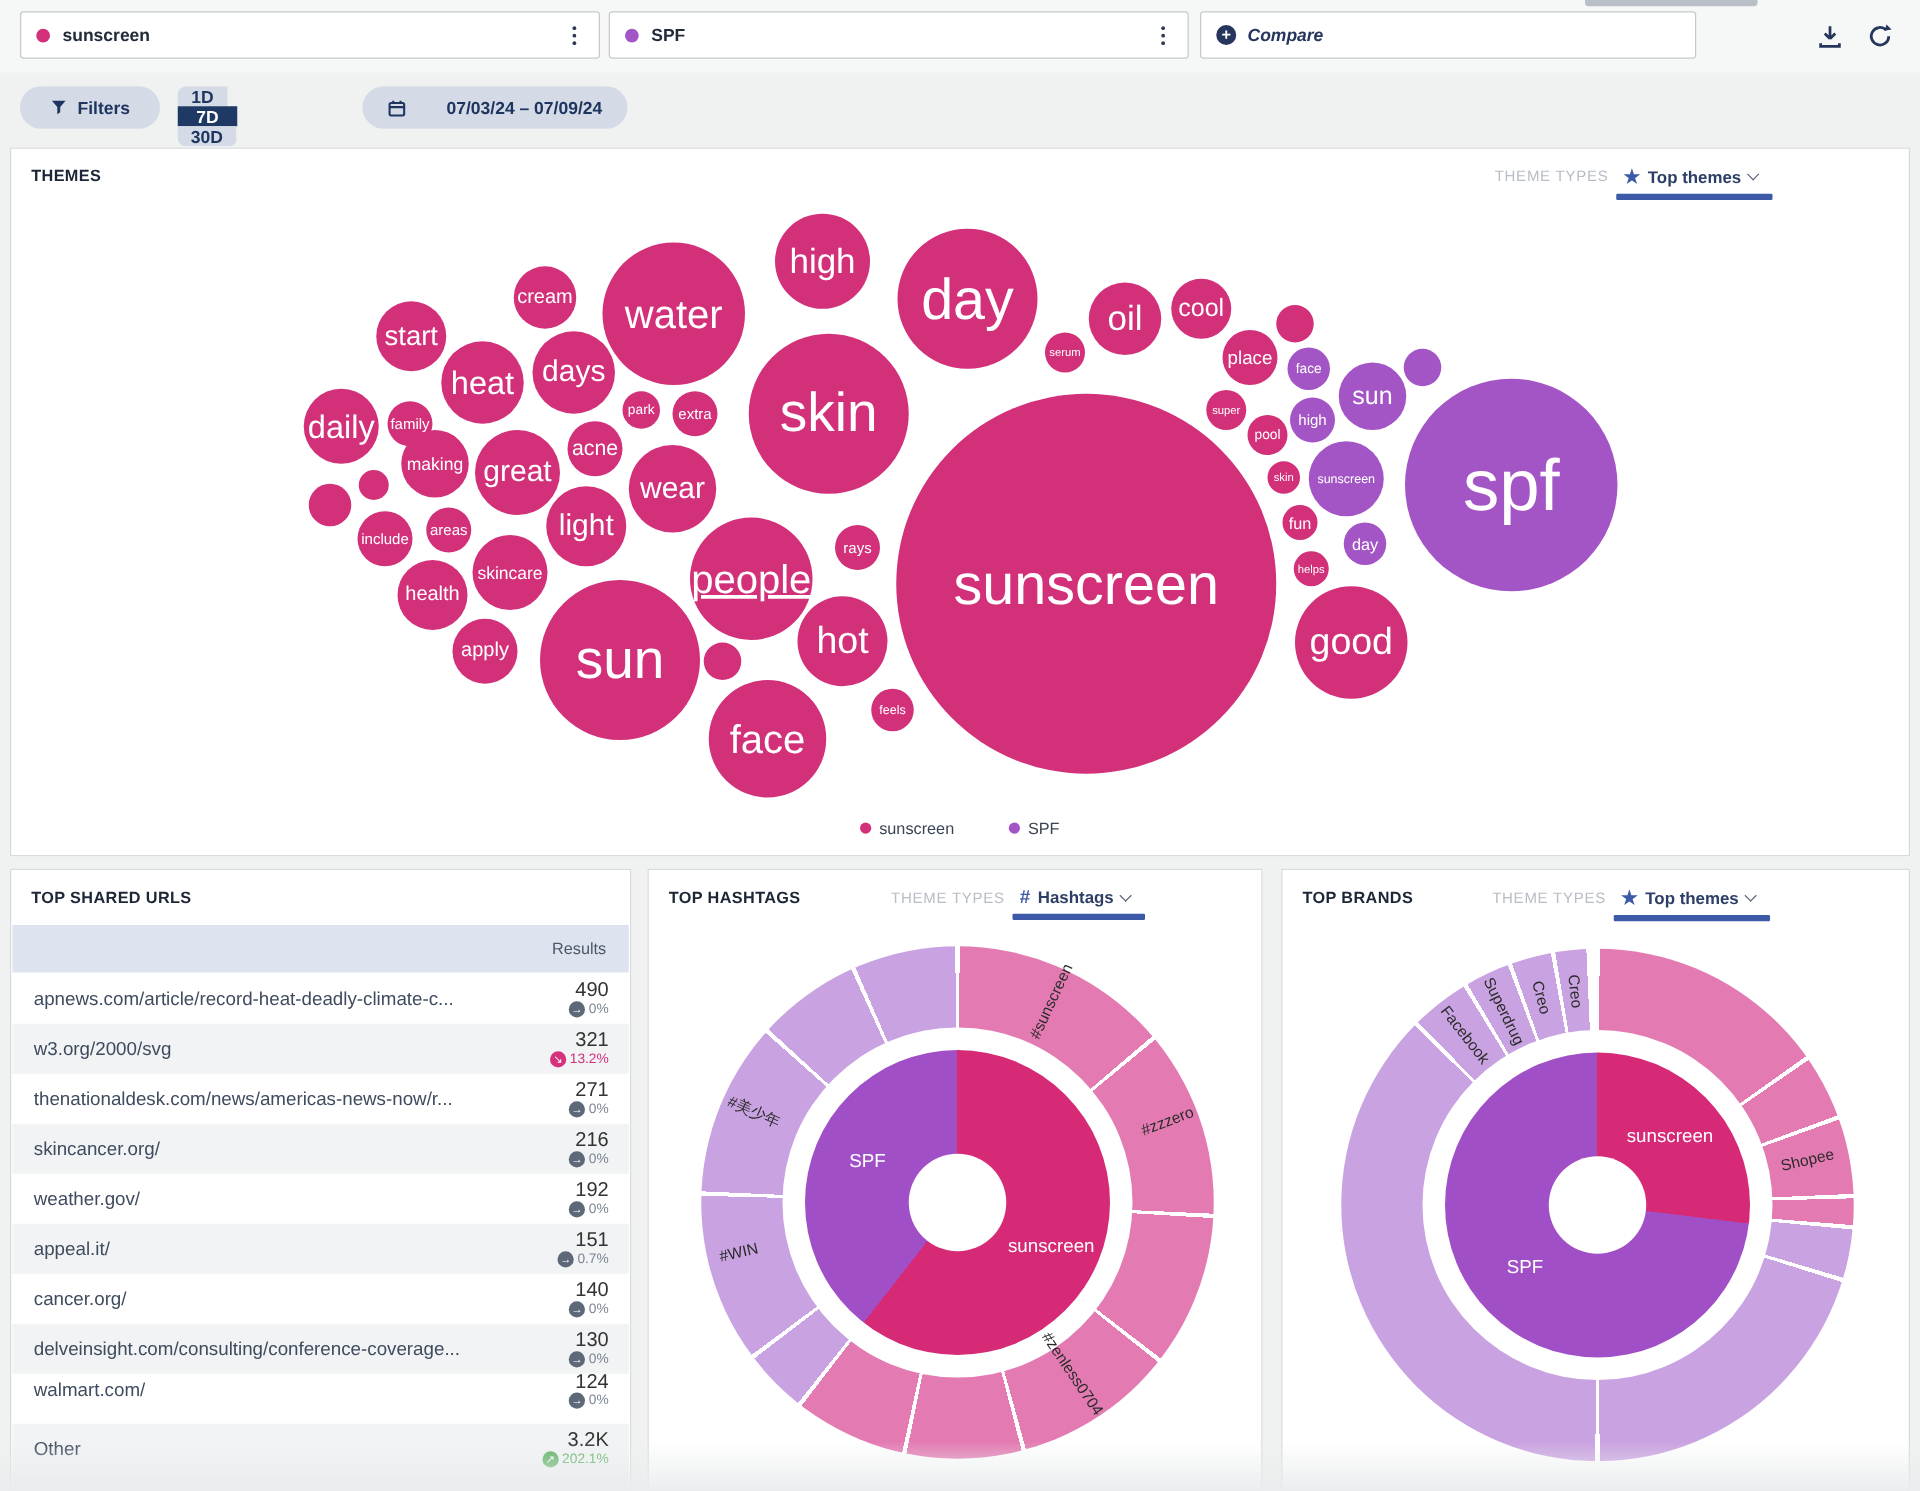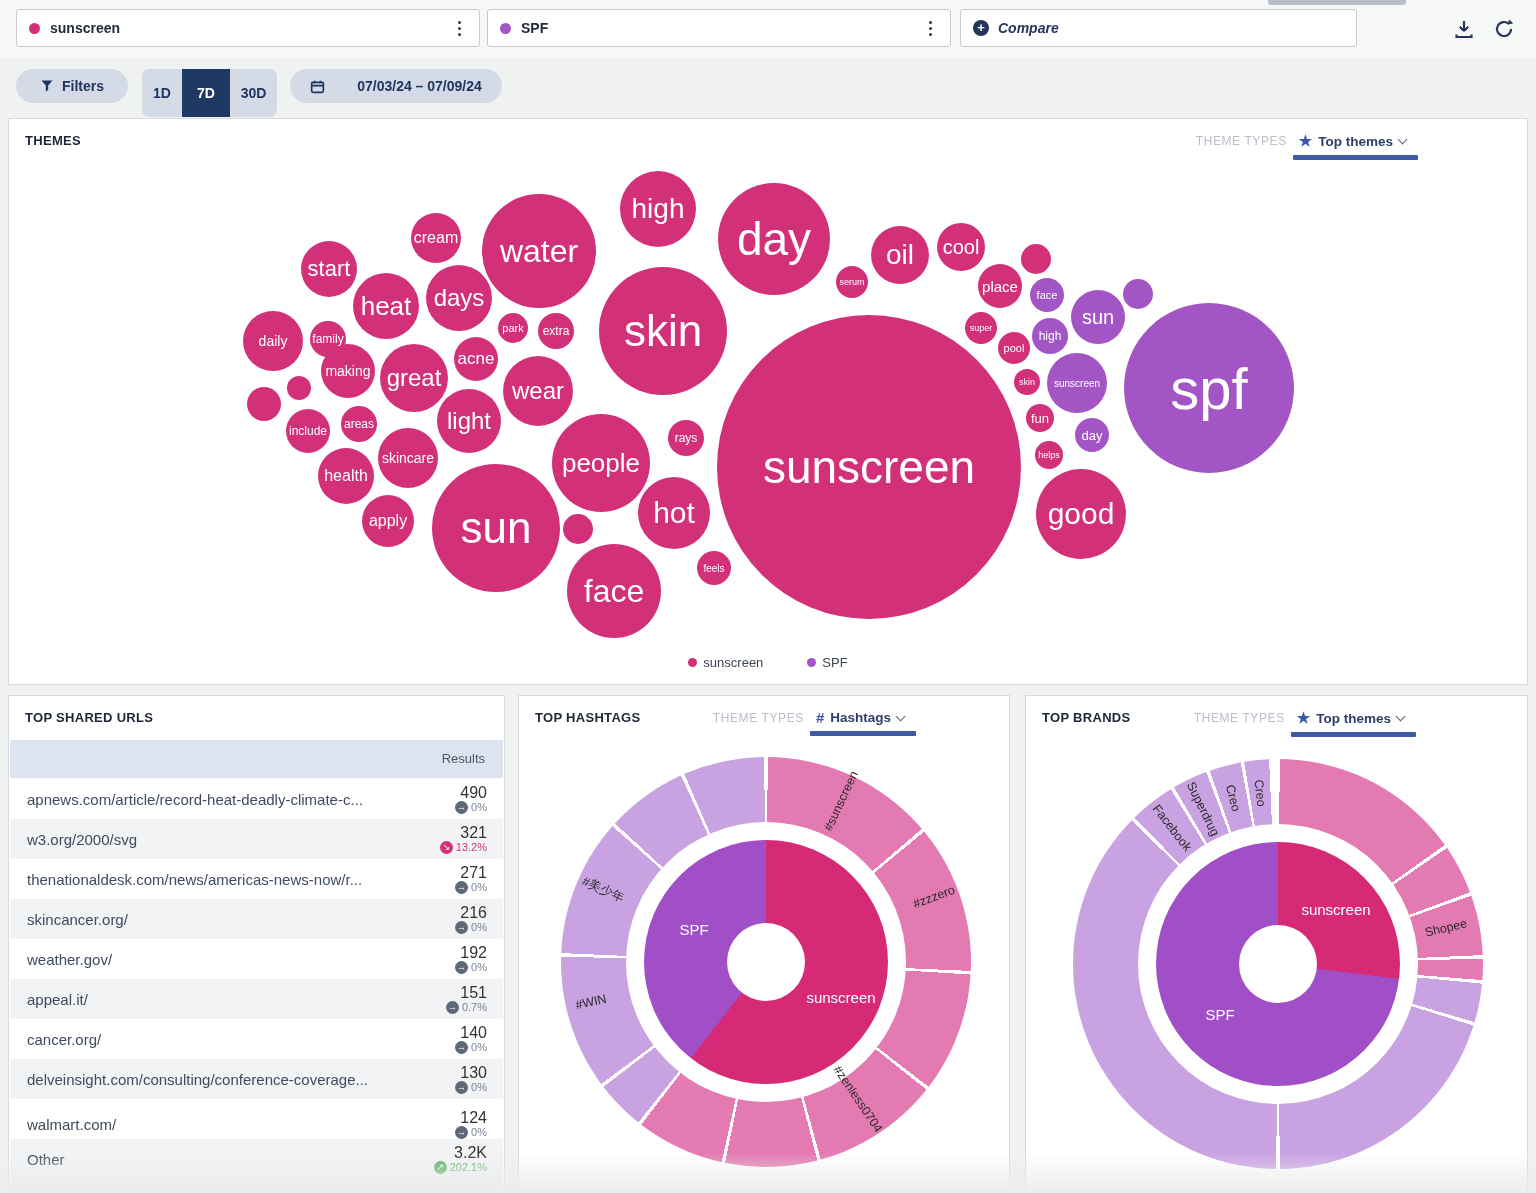--- a/index.html
+++ b/index.html
@@ -16,21 +16,21 @@
   .kebab i{width:3px;height:3px;border-radius:50%;background:#2b3850;}
   .plus-circle{width:16px;height:16px;border-radius:50%;background:#25355c;color:#fff;font-size:13px;line-height:15px;
         text-align:center;margin-right:9px;flex:none;font-weight:bold;}
   .compare-label{font-size:14px;font-weight:bold;font-style:italic;color:#25355c;}
   .iconbtn{position:absolute;top:17px;width:24px;height:24px;color:#25355c;cursor:pointer;}
 
   
   .filterbar{position:absolute;left:0;top:58px;width:1536px;height:60px;}
   .pill{position:absolute;top:11px;height:34px;background:#d4dbe6;border-radius:17px;display:flex;align-items:center;
         justify-content:center;gap:8px;color:#1e3560;font-weight:bold;font-size:14px;cursor:pointer;box-sizing:border-box;}
-  .seg{position:absolute;top:11px;left:142px;height:48px;display:flex;border-radius:7px;overflow:hidden;cursor:pointer;}
+  .seg{position:absolute;top:11px;left:142px;height:48px;display:flex;border-radius:7px;overflow:hidden;cursor:pointer;flex-direction:column;}
   .seg span{display:flex;align-items:center;justify-content:center;font-size:14px;font-weight:bold;background:#d4dbe6;color:#1e3560;}
   .seg span.sel{background:#1e3a64;color:#fff;}
 
   
   .panel{position:absolute;background:#fff;border:1px solid #d8dadb;box-sizing:border-box;overflow:hidden;}
   .panel-title{position:absolute;left:16px;top:14px;font-size:13px;font-weight:bold;color:#1c2636;letter-spacing:.3px;z-index:4;}
   .tt-group{position:absolute;top:13px;display:flex;align-items:center;gap:12px;z-index:4;}
   .tt-types{font-size:12px;color:#b8bdc6;letter-spacing:.6px;}
   .tab{position:relative;display:flex;align-items:center;gap:6px;cursor:pointer;}
   .tab .ticon{color:#3d5aa8;font-size:15px;font-weight:bold;}
@@ -165,21 +165,21 @@
       <div class="bubble" style="left: 709px; top: 64px; width: 112px; height: 112px; background: rgb(211, 48, 122);">
         <span style="font-size: 46px;">day</span>
       </div>
       <div class="bubble" style="left: 473px; top: 75px; width: 114px; height: 114px; background: rgb(211, 48, 122);">
         <span style="font-size: 32px;">water</span>
       </div>
       <div class="bubble" style="left: 611px; top: 52px; width: 76px; height: 76px; background: rgb(211, 48, 122);">
         <span style="font-size: 28px;">high</span>
       </div>
       <div class="bubble" style="left: 543px; top: 295px; width: 98px; height: 98px; background: rgb(211, 48, 122);">
-        <span style="font-size: 26px;">people</span>
+        <span style="font-size: 32px; text-decoration: underline;">people</span>
       </div>
       <div class="bubble" style="left: 558px; top: 425px; width: 94px; height: 94px; background: rgb(211, 48, 122);">
         <span style="font-size: 32px;">face</span>
       </div>
       <div class="bubble" style="left: 1027px; top: 350px; width: 90px; height: 90px; background: rgb(211, 48, 122);">
         <span style="font-size: 30px;">good</span>
       </div>
       <div class="bubble" style="left: 629px; top: 358px; width: 72px; height: 72px; background: rgb(211, 48, 122);">
         <span style="font-size: 30px;">hot</span>
       </div>
@@ -195,21 +195,21 @@
       <div class="bubble" style="left: 494px; top: 237px; width: 70px; height: 70px; background: rgb(211, 48, 122);">
         <span style="font-size: 24px;">wear</span>
       </div>
       <div class="bubble" style="left: 862px; top: 107px; width: 58px; height: 58px; background: rgb(211, 48, 122);">
         <span style="font-size: 28px;">oil</span>
       </div>
       <div class="bubble" style="left: 428px; top: 270px; width: 64px; height: 64px; background: rgb(211, 48, 122);">
         <span style="font-size: 24px;">light</span>
       </div>
       <div class="bubble" style="left: 234px; top: 192px; width: 60px; height: 60px; background: rgb(211, 48, 122);">
-        <span style="font-size: 14px;">daily</span>
+        <span style="font-size: 26px;">daily</span>
       </div>
       <div class="bubble" style="left: 928px; top: 104px; width: 48px; height: 48px; background: rgb(211, 48, 122);">
         <span style="font-size: 20px;">cool</span>
       </div>
       <div class="bubble" style="left: 292px; top: 122px; width: 56px; height: 56px; background: rgb(211, 48, 122);">
         <span style="font-size: 22px;">start</span>
       </div>
       <div class="bubble" style="left: 402px; top: 94px; width: 50px; height: 50px; background: rgb(211, 48, 122);">
         <span style="font-size: 16px;">cream</span>
       </div>
@@ -382,21 +382,21 @@
       <div class="trow alt" style="top: 363px;">
         <span class="turl">delveinsight.com/consulting/conference-coverage...</span>
         <div class="tval">
           <span class="tnum">130</span>
           <span class="tchange flat">
             <span class="cicon">→</span>
             <span class="cpct">0%</span>
           </span>
         </div>
       </div>
-      <div class="trow" style="top: 408px; gap: 24px;">
+      <div class="trow" style="top: 396px; gap: 24px;">
         <span class="turl">walmart.com/</span>
         <div class="tval">
           <span class="tnum">124</span>
           <span class="tchange flat">
             <span class="cicon">→</span>
             <span class="cpct">0%</span>
           </span>
         </div>
       </div>
       <div class="trow alt" style="top: 443px;">

